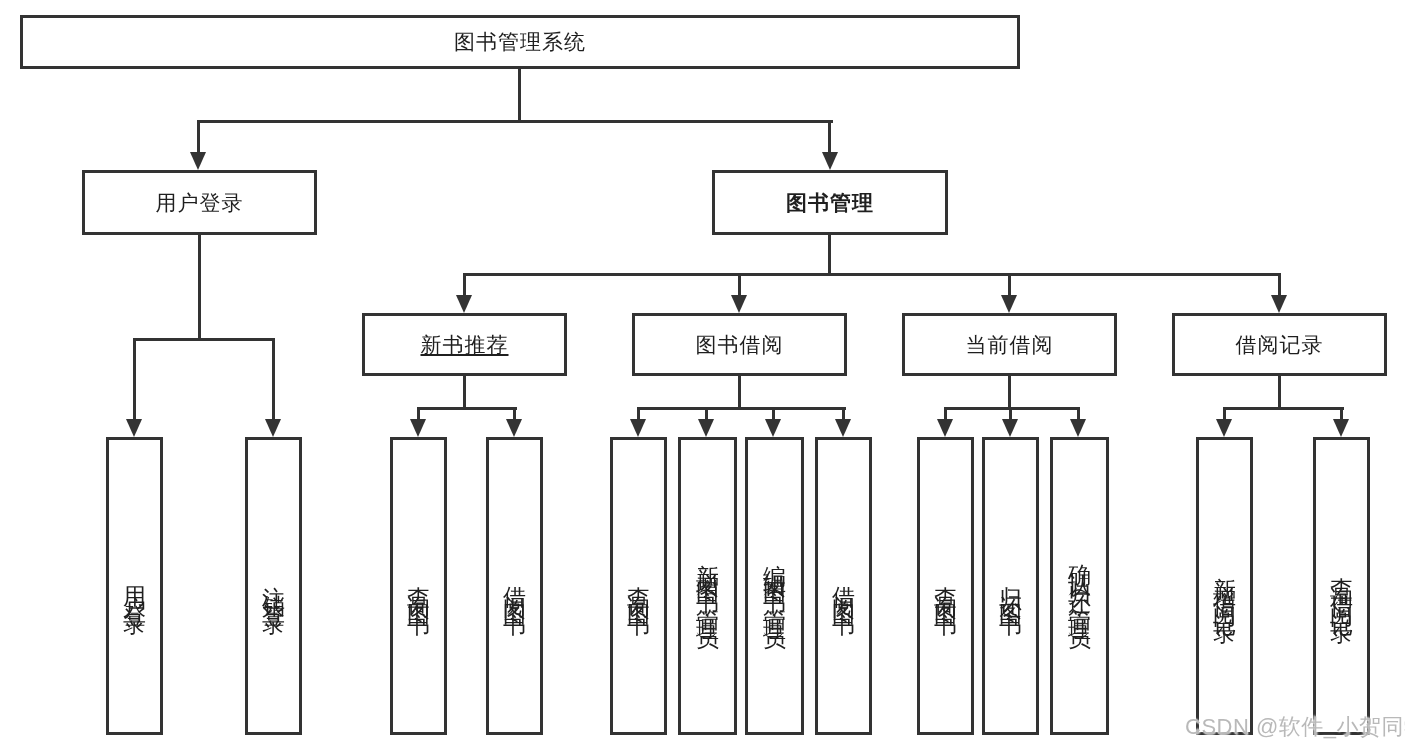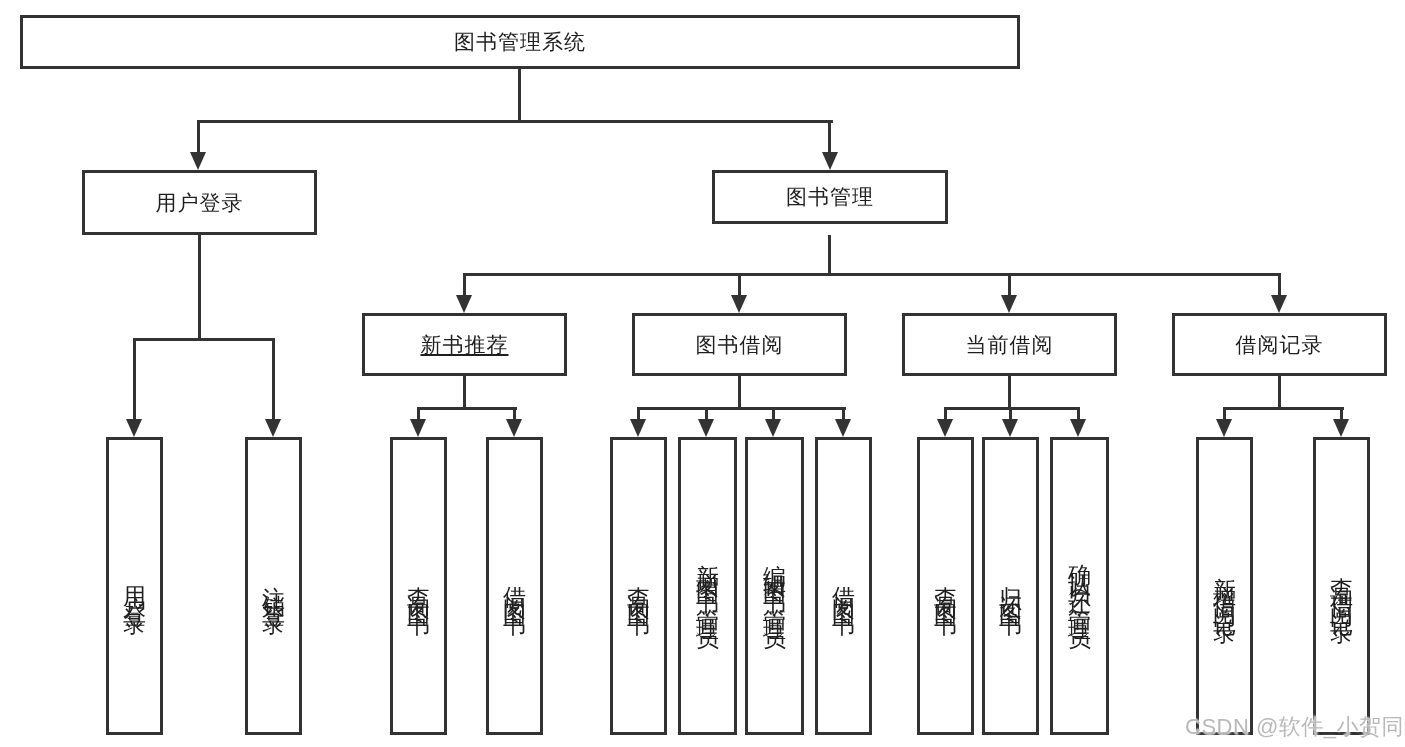--- a/index.html
+++ b/index.html
@@ -51,21 +51,21 @@
   <div class="ln" style="left:518px;top:69px;width:3px;height:51px;"></div>
   <div class="ln" style="left:197px;top:120px;width:636px;height:3px;"></div>
   <div class="ln" style="left:197px;top:123px;width:3px;height:29px;"></div>
   <div class="arr" style="left:190px;top:152px;"></div>
   <div class="ln" style="left:828px;top:123px;width:3px;height:29px;"></div>
   <div class="arr" style="left:822px;top:152px;"></div>
 
   <div class="box node-h" style="left:82px;top:170px;width:235px;height:65px;">
     <span>用户登录</span>
   </div>
-  <div class="box node-h" style="left:712px;top:170px;width:236px;height:54px;">
+  <div class="box node-h" style="left:712px;top:170px;width:236px;height:65px;font-weight:bold;">
     <span>图书管理</span>
   </div>
 
   <div class="ln" style="left:198px;top:235px;width:3px;height:103px;"></div>
   <div class="ln" style="left:133px;top:338px;width:142px;height:3px;"></div>
   <div class="ln" style="left:133px;top:341px;width:3px;height:78px;"></div>
   <div class="arr" style="left:126px;top:419px;"></div>
   <div class="ln" style="left:272px;top:341px;width:3px;height:78px;"></div>
   <div class="arr" style="left:265px;top:419px;"></div>
 

